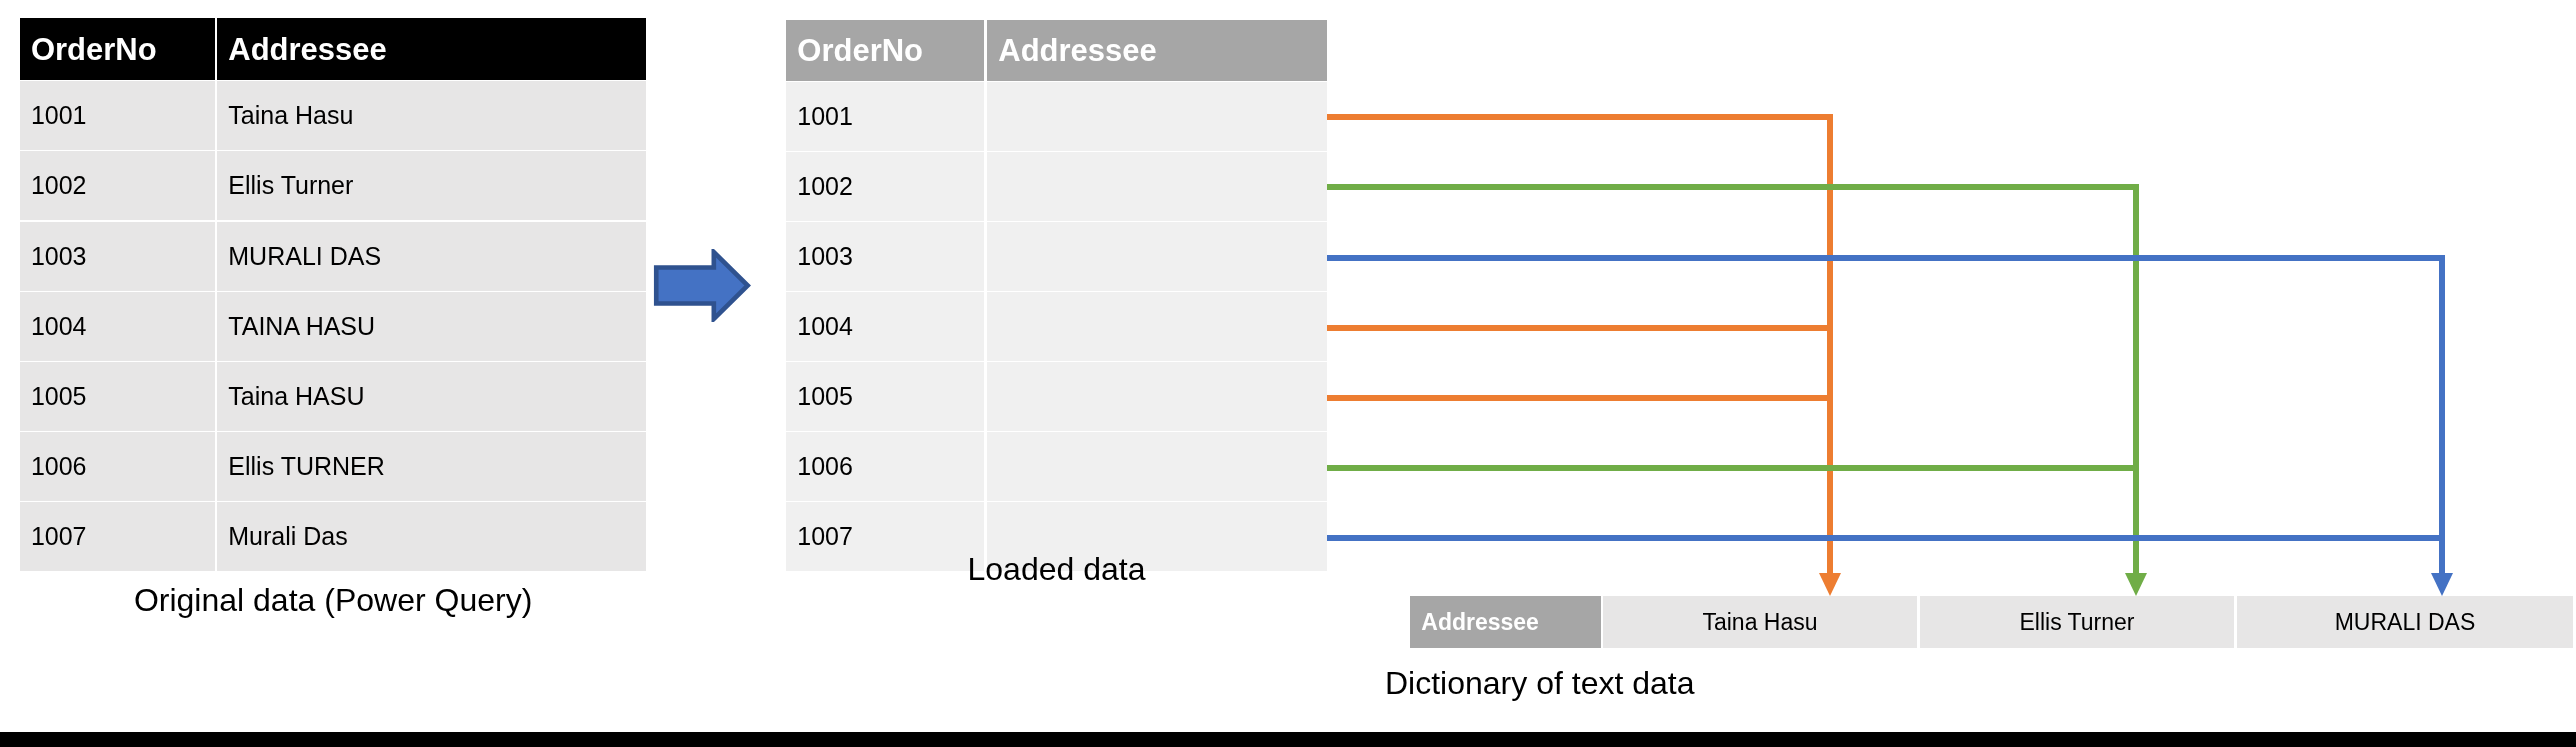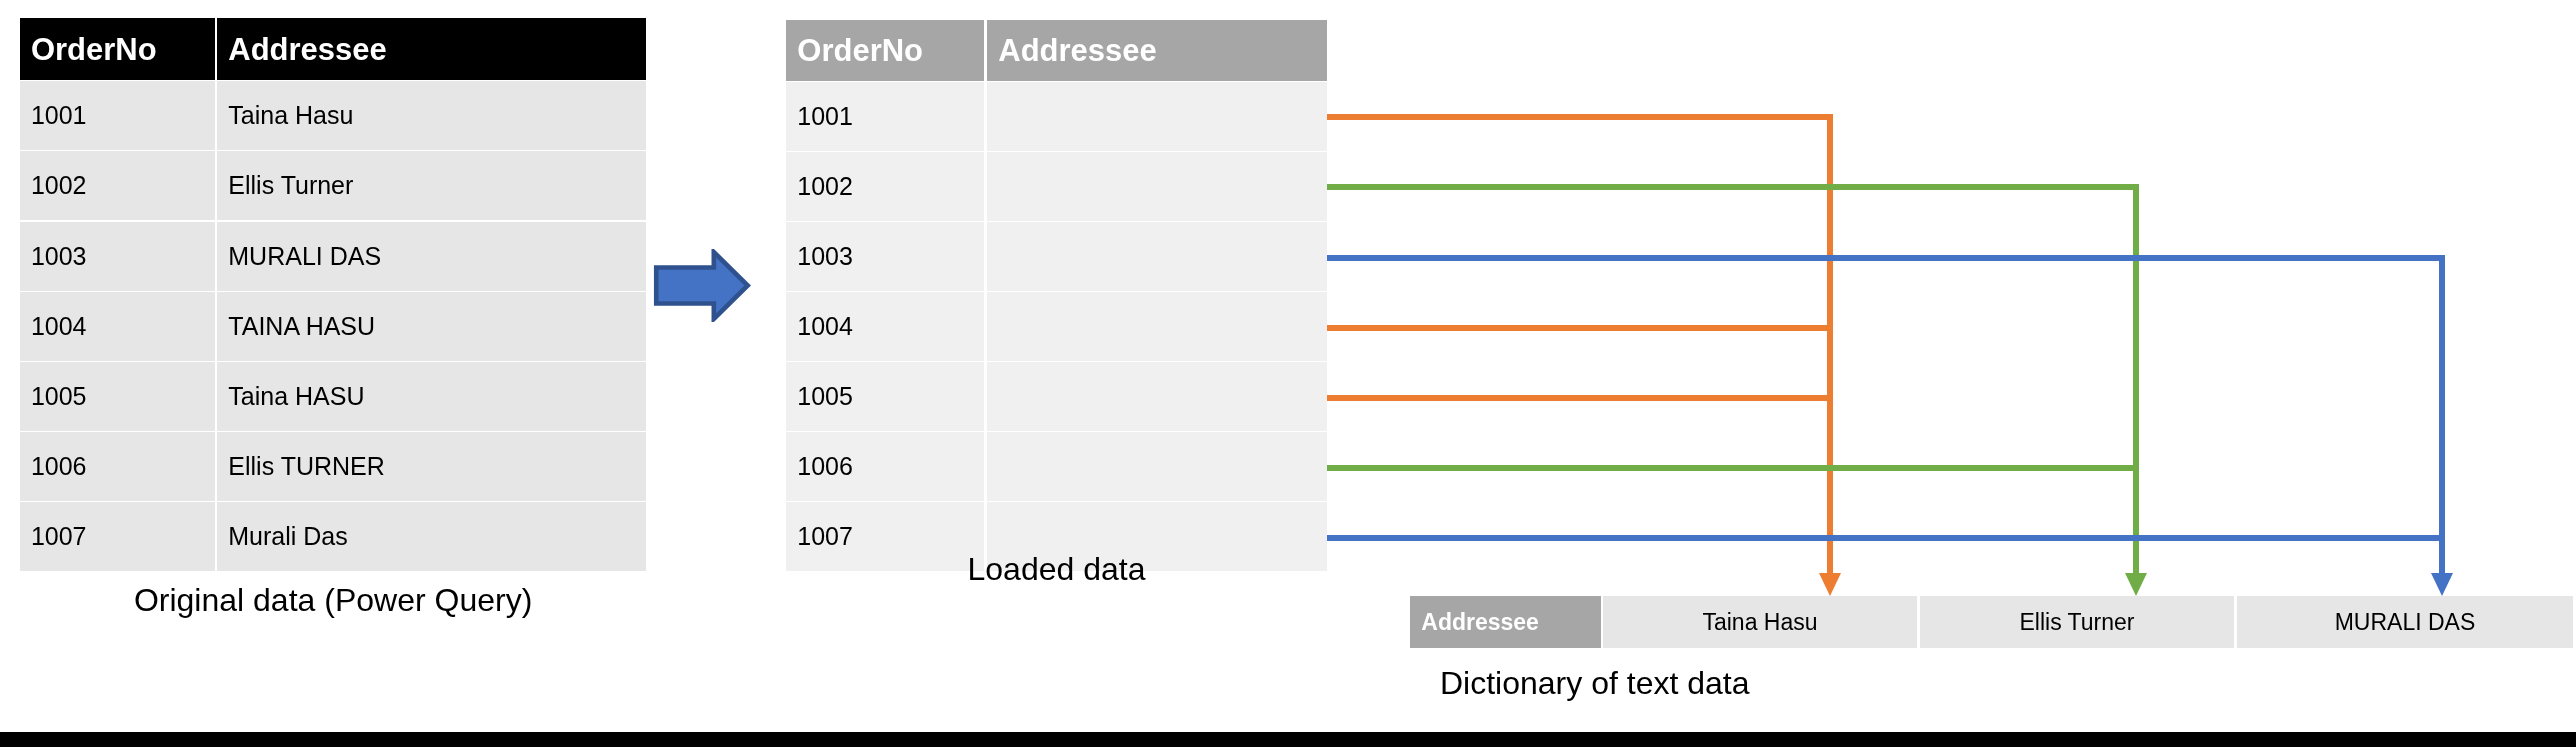--- a/index.html
+++ b/index.html
@@ -185,19 +185,19 @@
   <div>
 
     <div class="cell hdr-gray hdr-text" style="left:1410px; top:596px; width:191px; height:52px; font-size:23px;">Addressee</div>
 
     <div class="cell body-cell-a tbl-text" style="left:1603px; top:596px; width:314px; height:52px; font-size:23px; justify-content:center; padding-left:0;">Taina Hasu</div>
 
     <div class="cell body-cell-a tbl-text" style="left:1920px; top:596px; width:314px; height:52px; font-size:23px; justify-content:center; padding-left:0;">Ellis Turner</div>
 
     <div class="cell body-cell-a tbl-text" style="left:2237px; top:596px; width:336px; height:52px; font-size:23px; justify-content:center; padding-left:0;">MURALI DAS</div>
 
-    <div class="caption" style="left:1440px; top:665px; text-align:right;">Dictionary of text data</div>
+    <div class="caption" style="left:1385px; top:665px; text-align:right;">Dictionary of text data</div>
   </div>
 
   <div class="bottom-rule" style="left:0; top:732px; width:2626px; height:15.5px;"></div>
 
 </div>
 
 
 </body></html>

